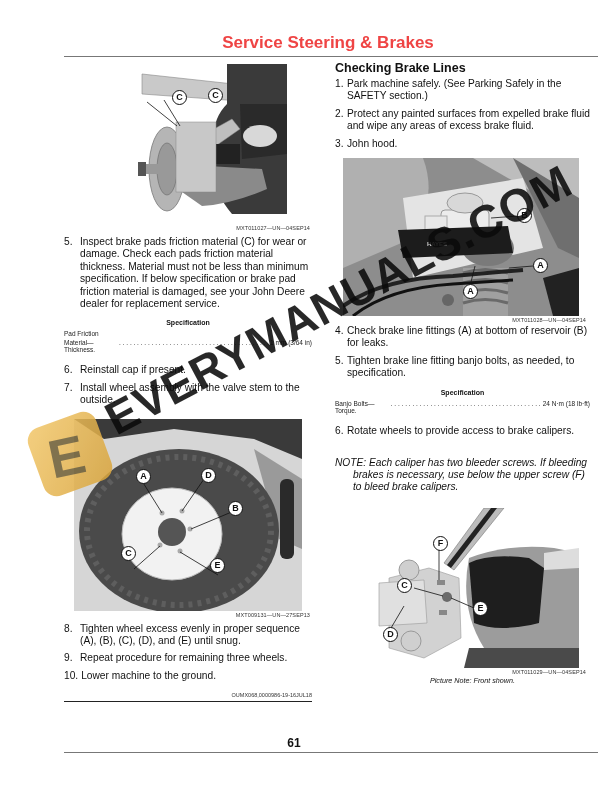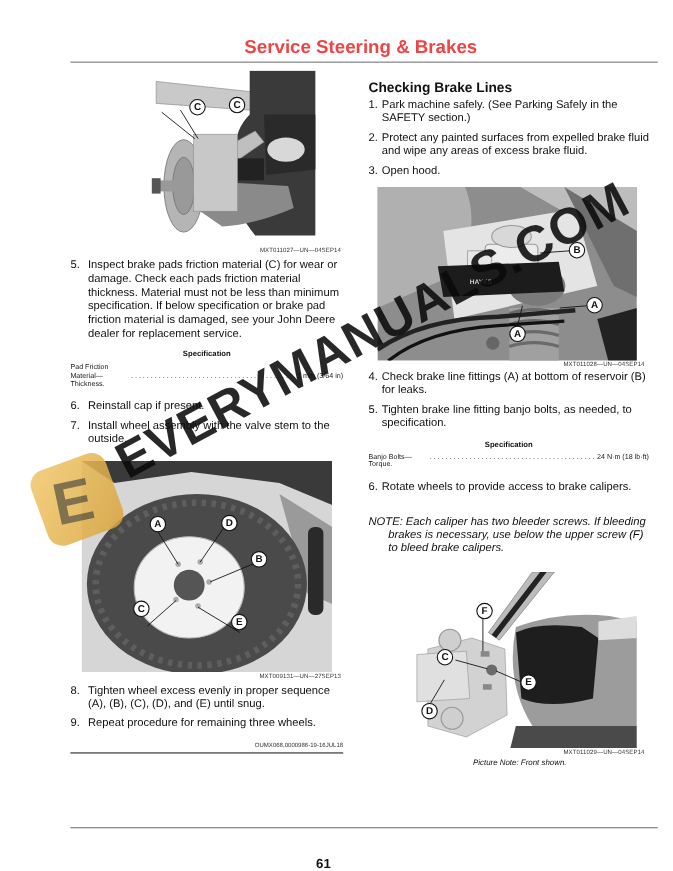--- a/index.html
+++ b/index.html
@@ -2,25 +2,25 @@
 <html><head>
 <meta charset="utf-8">
 <style>
   * { box-sizing: border-box; margin: 0; padding: 0; }
   html, body { width: 612px; height: 792px; background: #ffffff; overflow: hidden; }
   body { position: relative; font-family: "Liberation Sans", sans-serif; color: #111; }
 
   .page-title { position: absolute; top: 33px; left: 0; width: 612px; text-align: center; font-weight: bold; font-size: 17px; color: #ef4444; margin-left: 22px; }
   .rule-top { position: absolute; top: 56px; left: 64px; width: 534px; height: 1px; background: #777; }
   .rule-bottom { position: absolute; top: 752px; left: 64px; width: 534px; height: 1px; background: #777; }
-  .page-number { position: absolute; top: 778px; left: 0; width: 588px; text-align: center; font-weight: bold; font-size: 12px; }
+  .page-number { position: absolute; top: 736px; left: 0; width: 588px; text-align: center; font-weight: bold; font-size: 12px; }
 
   .col { position: absolute; }
   .col-left { left: 64px; width: 248px; top: 64px; }
-  .col-right { left: 335px; width: 255px; top: 72px; }
+  .col-right { left: 335px; width: 255px; top: 60px; }
 
   .figure { position: relative; overflow: hidden; }
   .fig-id { font-size: 5.5px; color: #333; text-align: right; letter-spacing: 0.1px; margin-top: 1px; }
 
   .step { display: flex; font-size: 10.2px; line-height: 12.4px; margin-top: 5px; }
   .step .num { flex: 0 0 auto; }
   .col-left .step .num { width: 16px; }
   .col-right .step .num { width: 12px; }
   .step .txt { flex: 1 1 auto; }
 
@@ -130,39 +130,43 @@
   <div class="fig-id" style="margin-right:2px;">MXT009131—UN—27SEP13</div>
 
   <div class="step">
     <span class="num">8.</span>
     <span class="txt">Tighten wheel excess evenly in proper sequence (A), (B), (C), (D), and (E) until snug.</span>
   </div>
   <div class="step">
     <span class="num">9.</span>
     <span class="txt">Repeat procedure for remaining three wheels.</span>
   </div>
+  <div class="step">
+    <span class="num" style="width:auto;margin-right:3px;">10.</span>
+    <span class="txt">Lower machine to the ground.</span>
+  </div>
 
   <div class="ref-id">OUMX068,0000986-19-16JUL18</div>
   <div class="sep-line"></div>
 </div>
 
 <div class="col col-right">
   <div class="section-title">Checking Brake Lines</div>
 
   <div class="step" style="margin-top:3px;">
     <span class="num">1.</span>
     <span class="txt">Park machine safely. (See Parking Safely in the SAFETY section.)</span>
   </div>
   <div class="step">
     <span class="num">2.</span>
     <span class="txt">Protect any painted surfaces from expelled brake fluid and wipe any areas of excess brake fluid.</span>
   </div>
   <div class="step">
     <span class="num">3.</span>
-    <span class="txt">Open hood.</span>
+    <span class="txt">John hood.</span>
   </div>
 
   <div class="figure" style="width:236px;height:158px;margin-left:8px;margin-top:8px;">
     <svg width="236" height="158" viewBox="0 0 236 158">
       <rect width="236" height="158" fill="#8d8d8d"></rect>
       <path d="M0 0 L80 0 Q95 40 70 80 L0 110 Z" fill="#b0b0b0"></path>
       <path d="M130 0 L236 0 L236 60 L200 40 Z" fill="#bdbdbd"></path>
       <path d="M60 40 L180 20 L200 90 L70 120 Z" fill="#e4e4e4"></path>
       <path d="M170 0 L236 40 L236 100 L215 90 Z" fill="#6f6f6f"></path>
       <path d="M200 120 L236 110 L236 158 L210 158 Z" fill="#222"></path>

